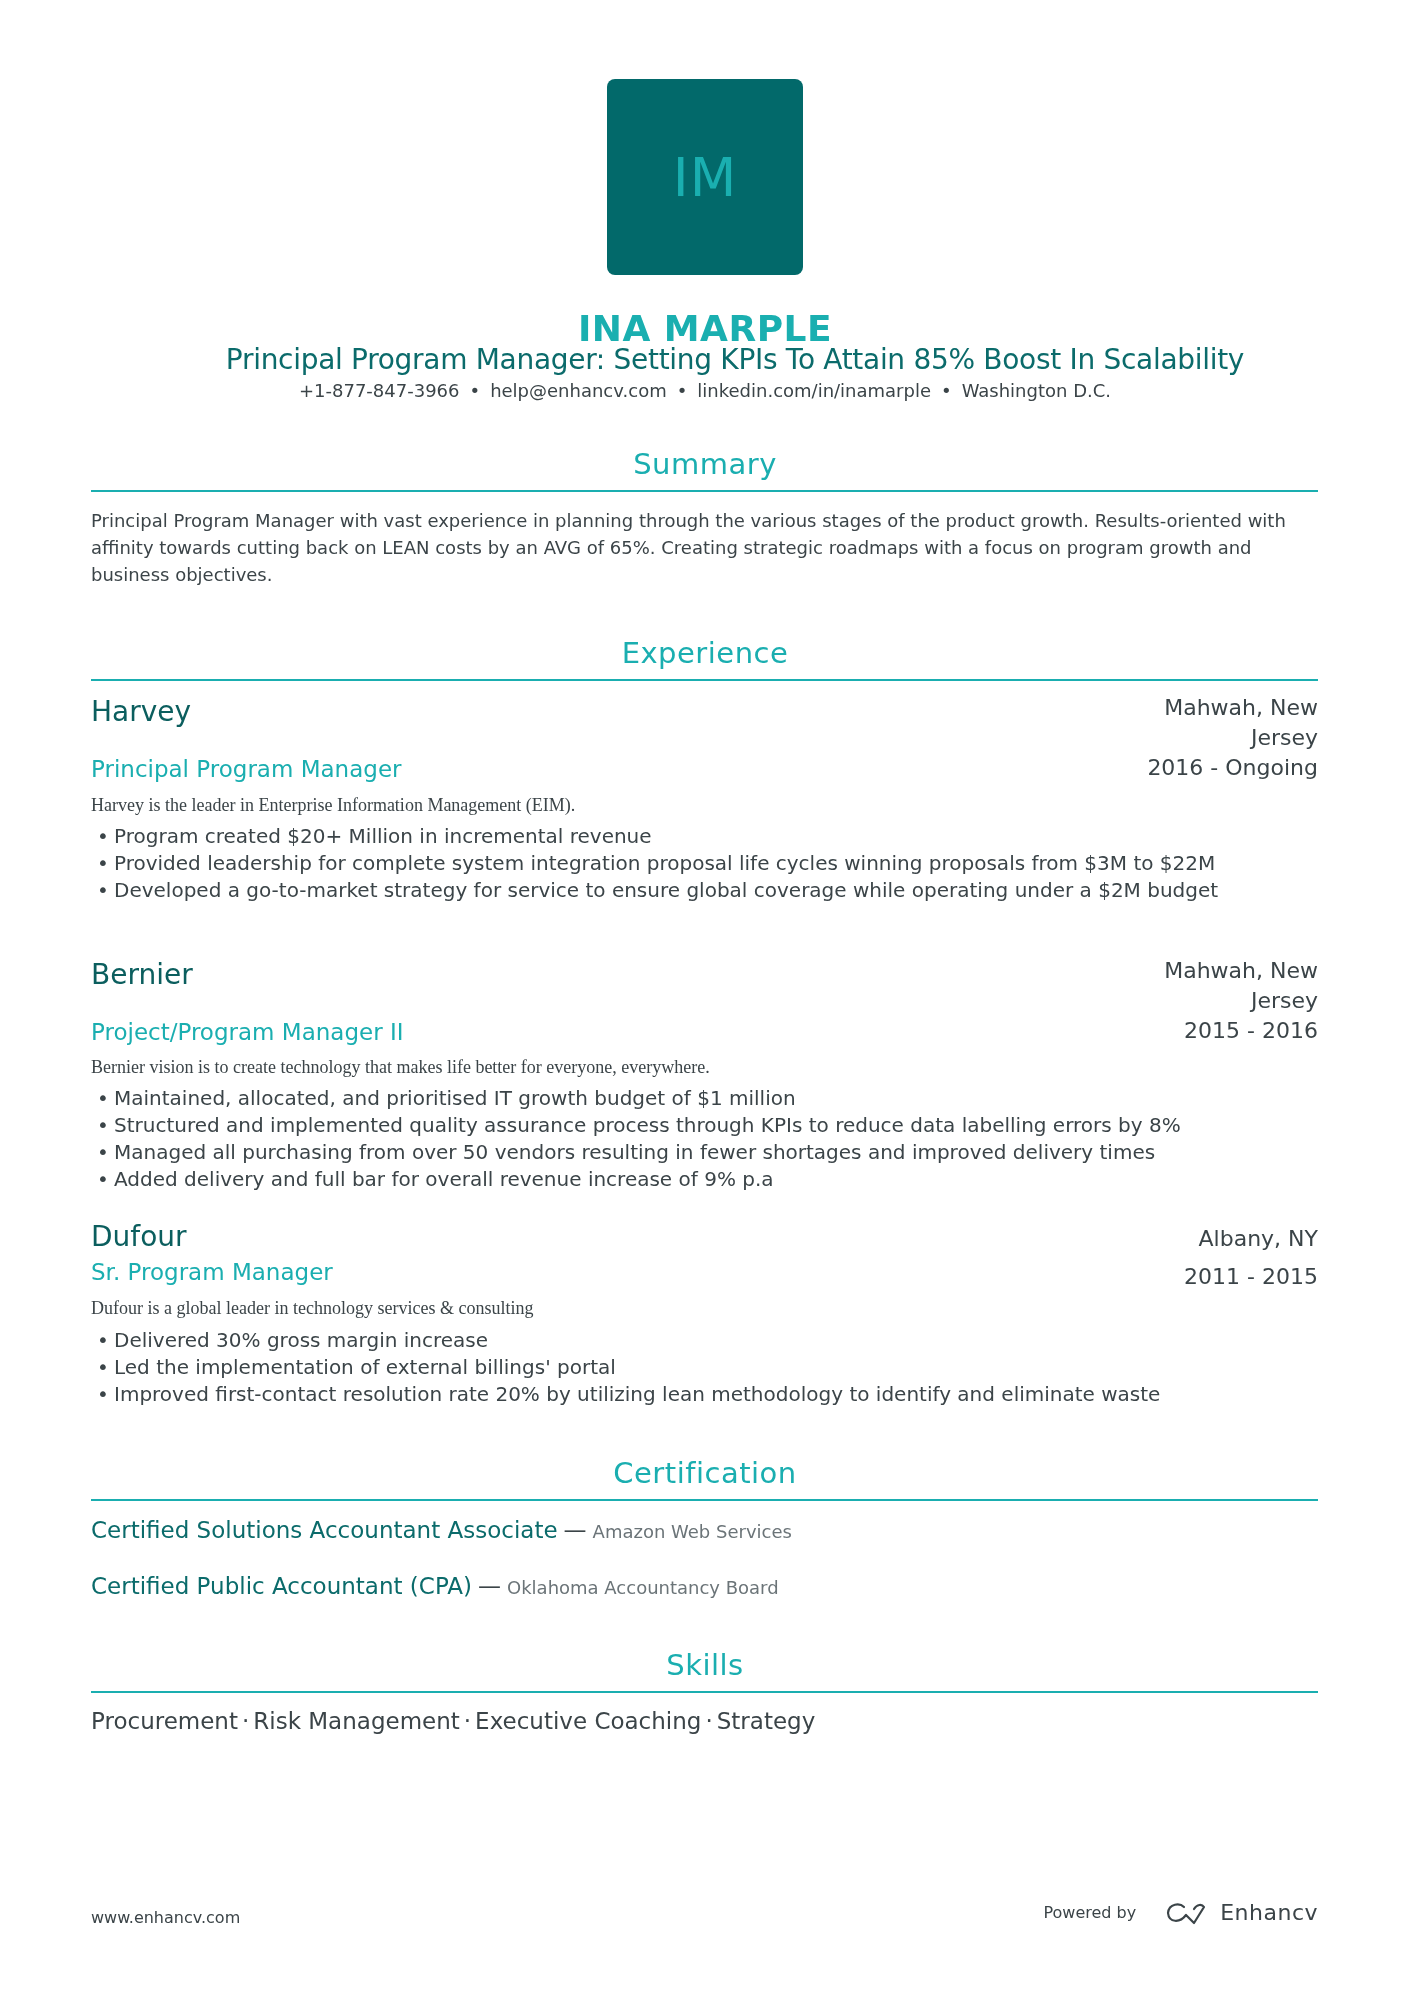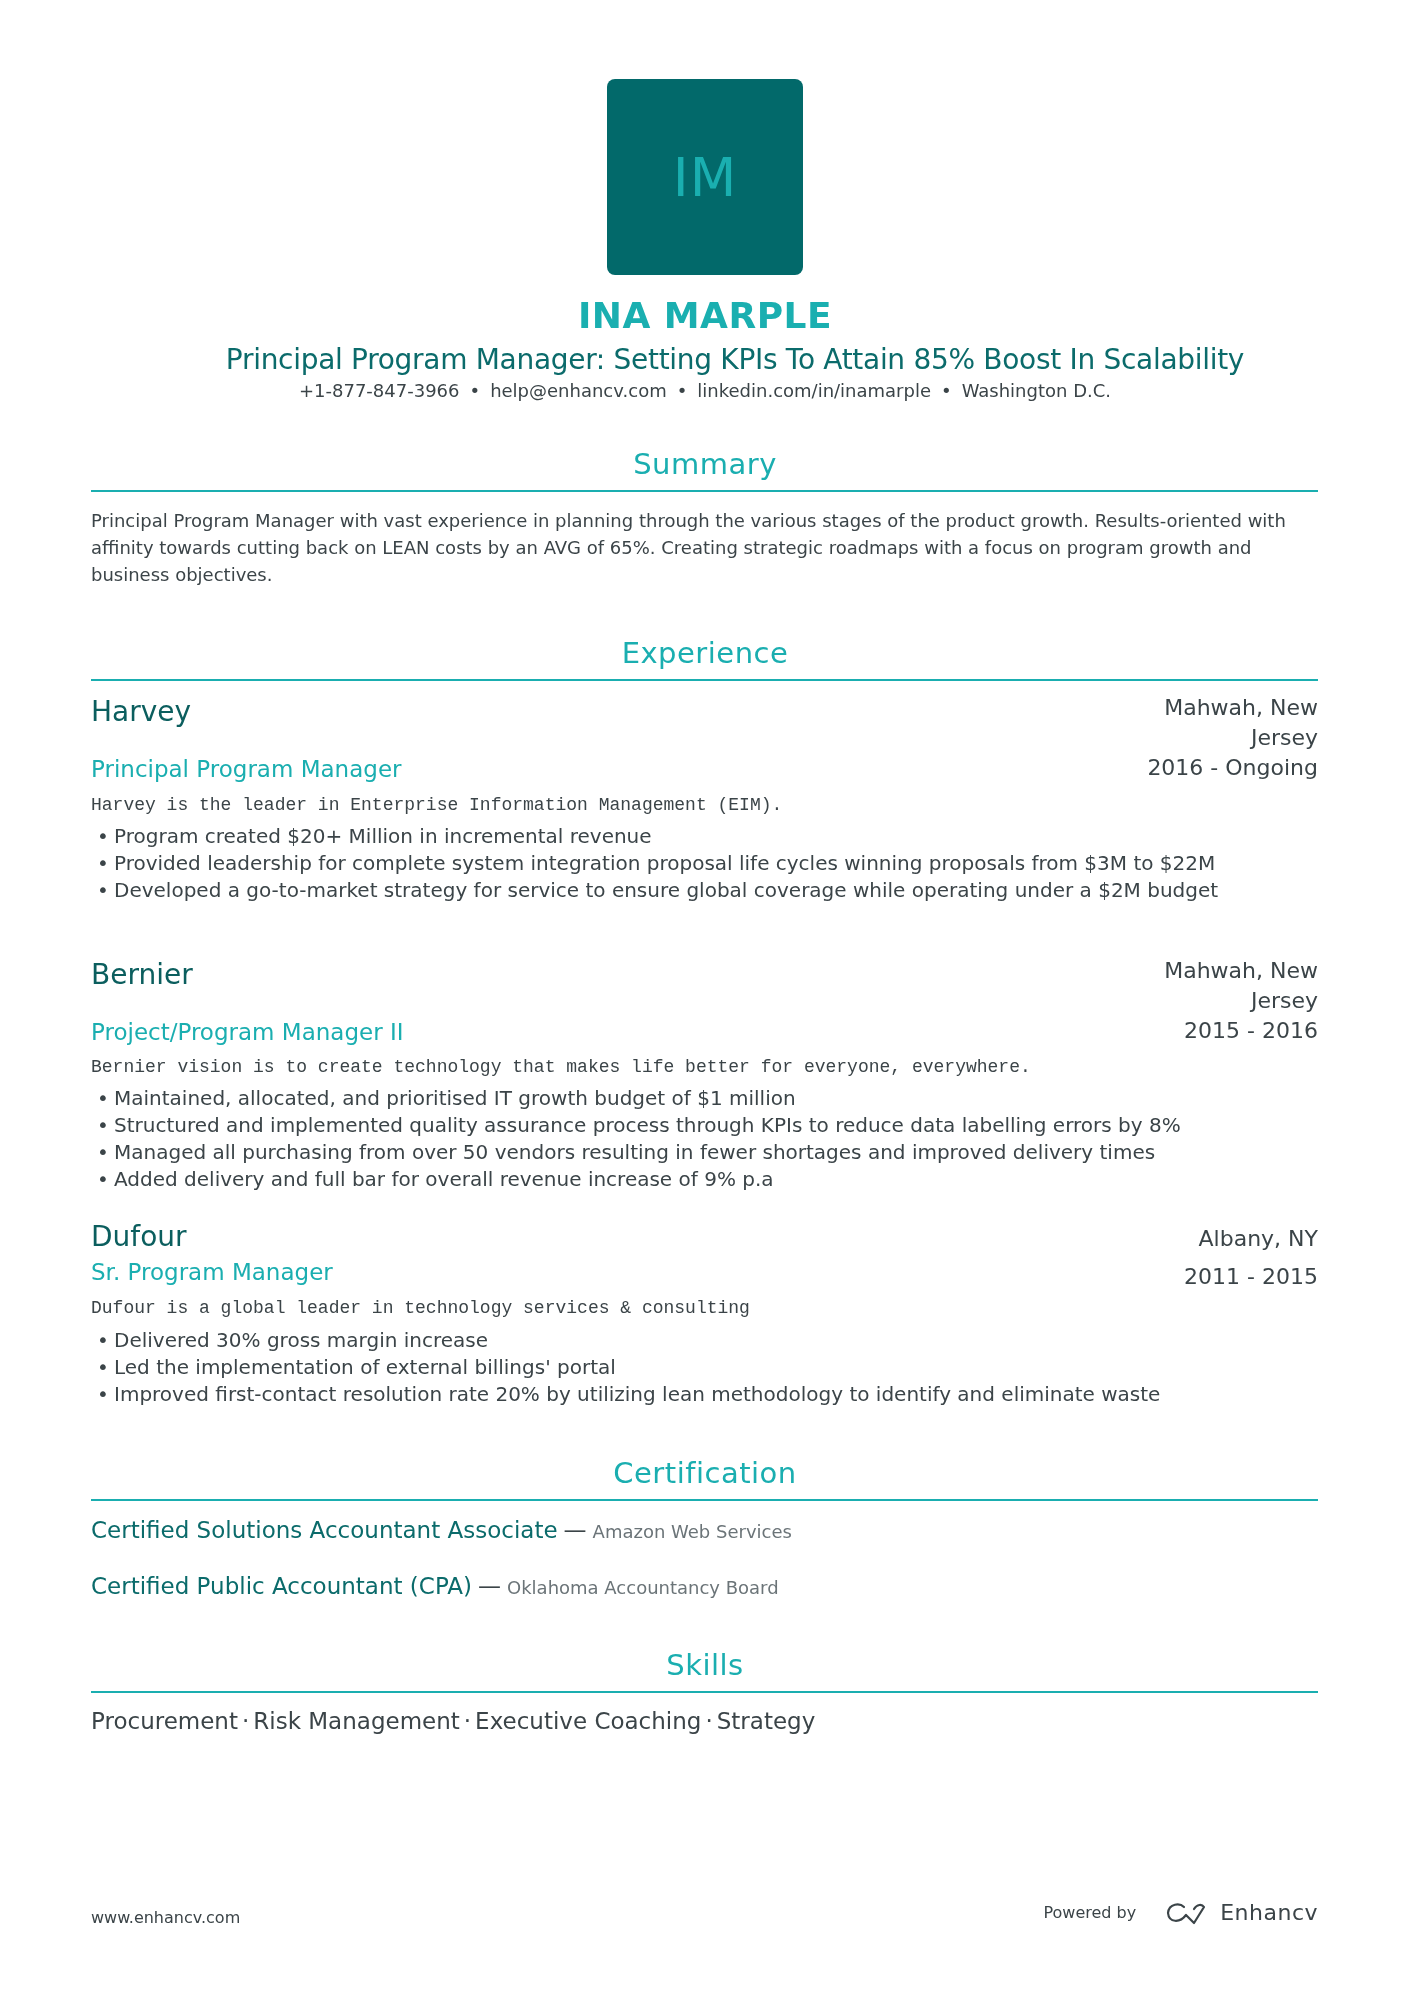--- a/index.html
+++ b/index.html
@@ -3,31 +3,31 @@
 <meta charset="utf-8">
 <style>
   html, body { margin:0; padding:0; background:#ffffff; }
   body { width:1410px; height:1995px; position:relative; overflow:hidden;
          font-family:"Liberation Sans", "DejaVu Sans", sans-serif; color:#3b4448; }
   .abs { position:absolute; }
   .avatar { left:607px; top:79px; width:196px; height:196px; background:#02696a;
             border-radius:8px; display:flex; align-items:center; justify-content:center; }
   .avatar span { color:#1aafb0; font-size:54px; letter-spacing:1px; font-family:"DejaVu Sans", sans-serif; }
   .center { left:0; width:1410px; text-align:center; white-space:nowrap; }
-  .name { top:295px; font-size:36px; font-weight:bold; color:#1aafb0; letter-spacing:0.5px; font-family:"DejaVu Sans", sans-serif; }
+  .name { top:308px; font-size:36px; font-weight:bold; color:#1aafb0; letter-spacing:0.5px; font-family:"DejaVu Sans", sans-serif; }
   .headline { top:343px; font-size:28px; color:#0b6b6b; font-family:"DejaVu Sans", sans-serif; letter-spacing:-0.3px;padding-left:30px; }
   .contact { top:380px; font-size:18px; color:#3b4448; font-family:"DejaVu Sans", sans-serif; }
   .contact .sep { margin:0 10px; }
   .sec-title { font-size:29px; color:#1aaeb0; font-family:"DejaVu Sans", sans-serif; font-weight:normal; letter-spacing:0.5px; }
   .rule { left:91px; width:1227px; height:2px; background:#1aaeb0; }
   .para { left:91px; width:1240px; font-size:18px; line-height:27px; color:#3b4448; font-family:"DejaVu Sans", sans-serif; }
   .company { left:91px; font-size:28px; color:#0b5e5e; font-family:"DejaVu Sans", sans-serif; }
   .role { left:91px; font-size:23px; color:#1aaeb0; font-family:"DejaVu Sans", sans-serif; }
   .meta { right:92px; width:200px; text-align:right; font-size:22px; line-height:30px; color:#3b4448; font-family:"DejaVu Sans", sans-serif; }
-  .desc { left:91px; font-size:18px; color:#3b4448; font-family:Liberation Mono, monospace; white-space:nowrap; }
+  .desc { left:91px; font-size:18px; color:#3b4448; font-family:Liberation Serif, serif; white-space:nowrap; }
   ul.bullets { position:absolute; left:91px; margin:0; padding:0; list-style:none; }
   ul.bullets li { position:relative; padding-left:23px; font-size:20px; line-height:27px; color:#3b4448;
                   font-family:"DejaVu Sans", sans-serif; white-space:nowrap; }
   ul.bullets li::before { content:"•"; position:absolute; left:6px; top:0; color:#3b4448; }
   .cert { left:91px; white-space:nowrap; font-family:"DejaVu Sans", sans-serif; }
   .cert .ct { font-size:23px; color:#0b6b6b; }
   .cert .dash { font-size:23px; color:#3b4448; margin:0 6px; }
   .cert .ci { font-size:18px; color:#6b7478; }
   .skills { left:91px; font-size:23px; color:#3b4448; font-family:"DejaVu Sans", sans-serif; white-space:nowrap; }
   .skills .dot { margin:0 4px; }

